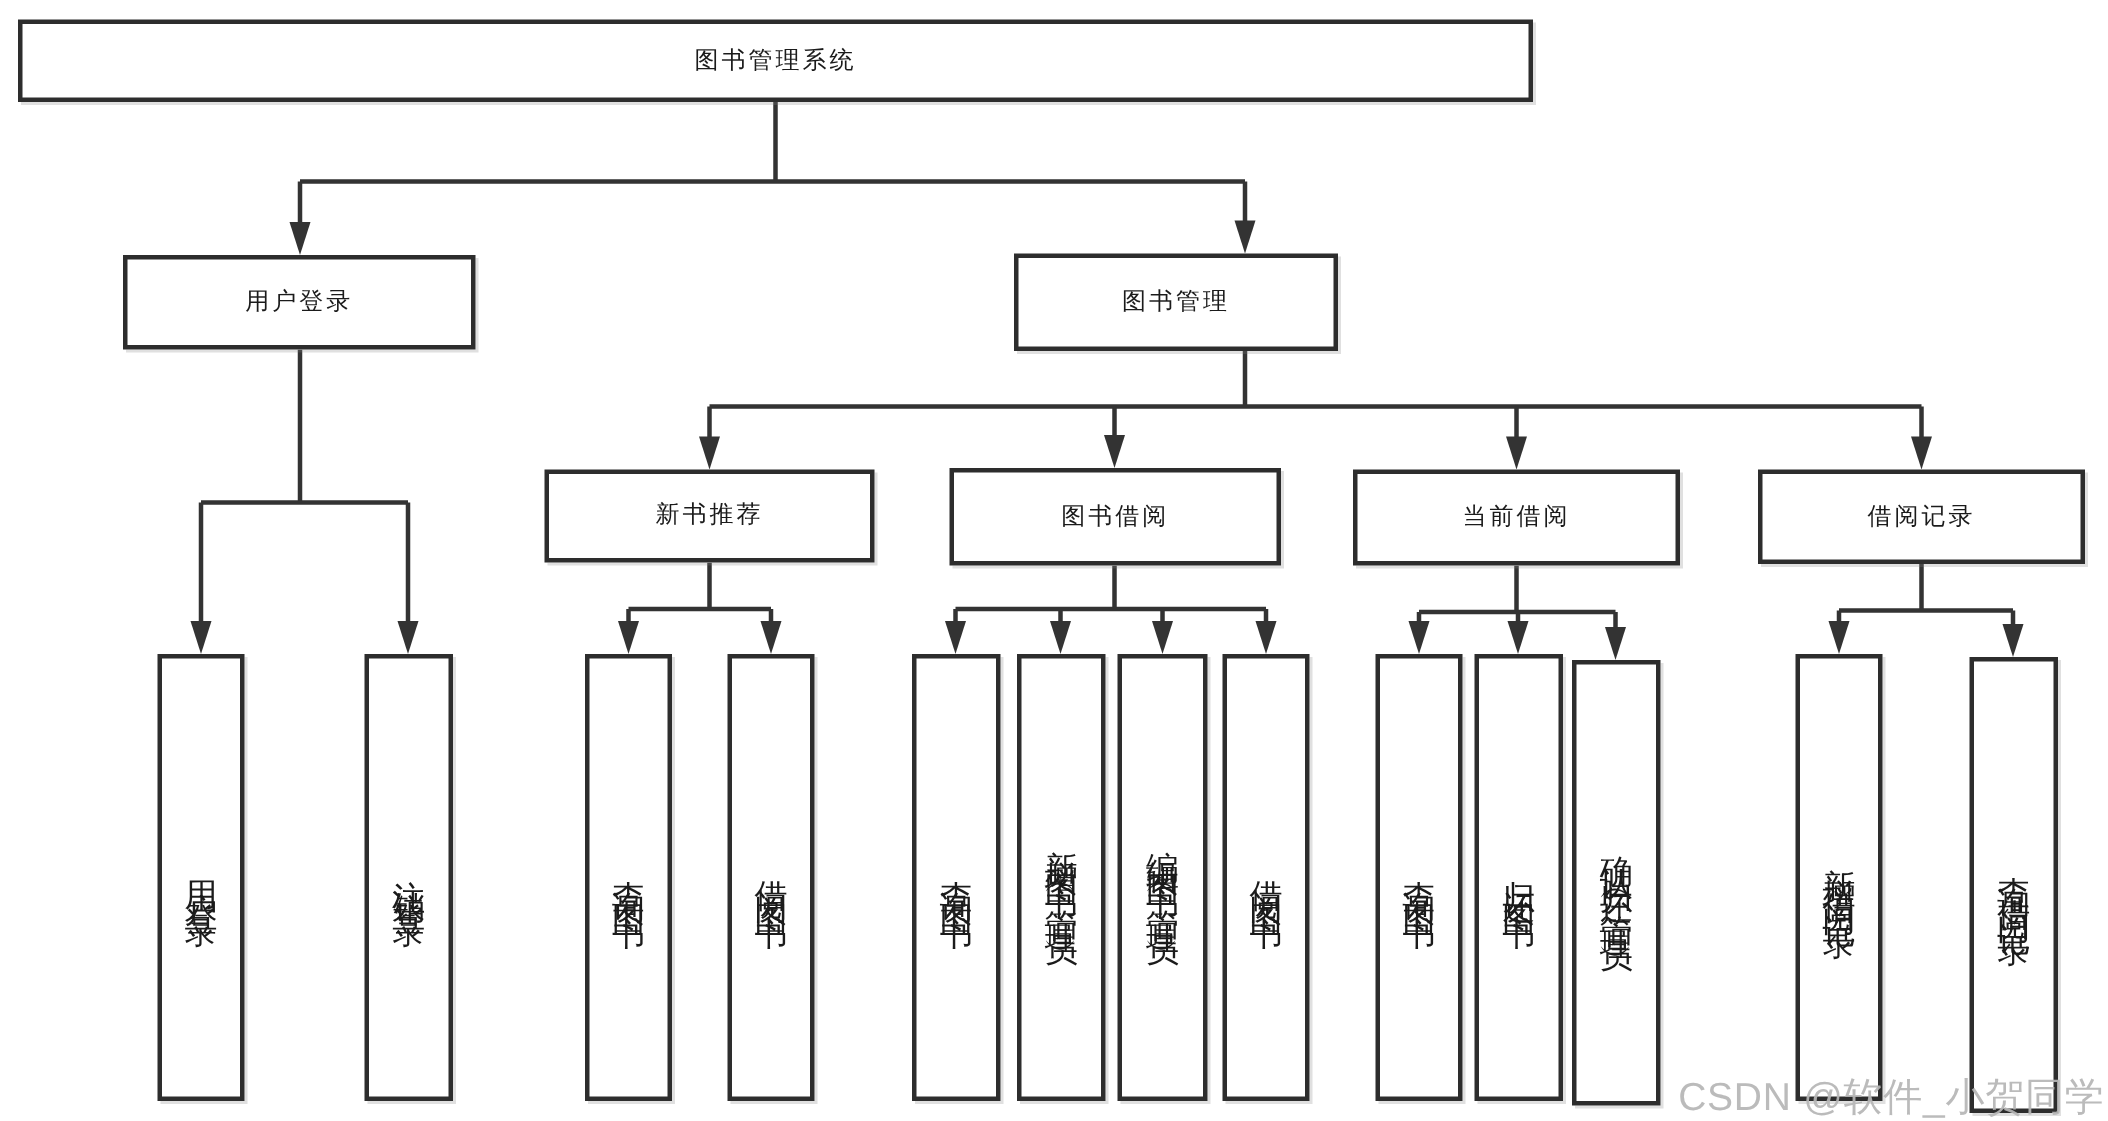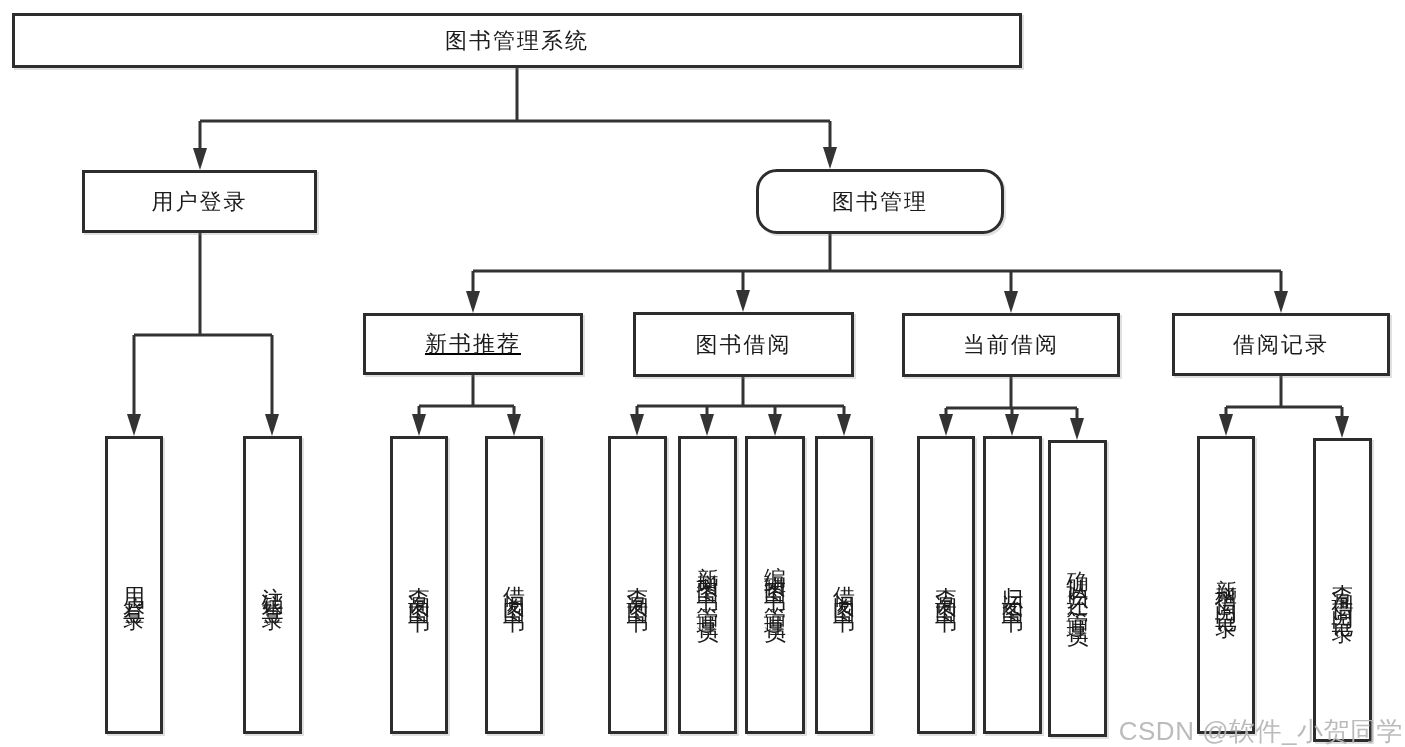--- a/index.html
+++ b/index.html
@@ -22,21 +22,21 @@
     background: #ffffff;
     border: 3px solid var(--box_border, #2d2d2d);
     box-sizing: border-box;
     display: flex;
     align-items: center;
     justify-content: center;
     z-index: 2;
     box-shadow: 2px 2px 0 rgba(130,130,130,0.25);
   }
   .box .lbl {
-    font-size: 22px;
+    font-size: 16px;
     color: var(--text, #1b1b1b);
     letter-spacing: 2px;
     white-space: nowrap;
     line-height: 1;
   }
   .box.v .lbl {
     writing-mode: vertical-rl;
     text-orientation: mixed;
     font-size: 22px;
     letter-spacing: 8px;
@@ -92,25 +92,25 @@
     </g>
   </svg>
 
   <div class="box h" style="left:12px; top:13px; width:1010px; height:55px;">
     <span class="lbl">图书管理系统</span>
   </div>
 
   <div class="box h" style="left:82px; top:170px; width:235px; height:63px;">
     <span class="lbl">用户登录</span>
   </div>
-  <div class="box h" style="left:756px; top:169px; width:248px; height:65px;border-radius:21px;">
+  <div class="box h" style="left:676px; top:169px; width:216px; height:65px;">
     <span class="lbl">图书管理</span>
   </div>
 
-  <div class="box h" style="left:363px; top:313px; width:220px; height:62px;text-decoration:underline;">
+  <div class="box h" style="left:363px; top:313px; width:220px; height:62px;">
     <span class="lbl">新书推荐</span>
   </div>
   <div class="box h" style="left:633px; top:312px; width:221px; height:65px;">
     <span class="lbl">图书借阅</span>
   </div>
   <div class="box h" style="left:902px; top:313px; width:218px; height:64px;">
     <span class="lbl">当前借阅</span>
   </div>
   <div class="box h" style="left:1172px; top:313px; width:218px; height:63px;">
     <span class="lbl">借阅记录</span>

